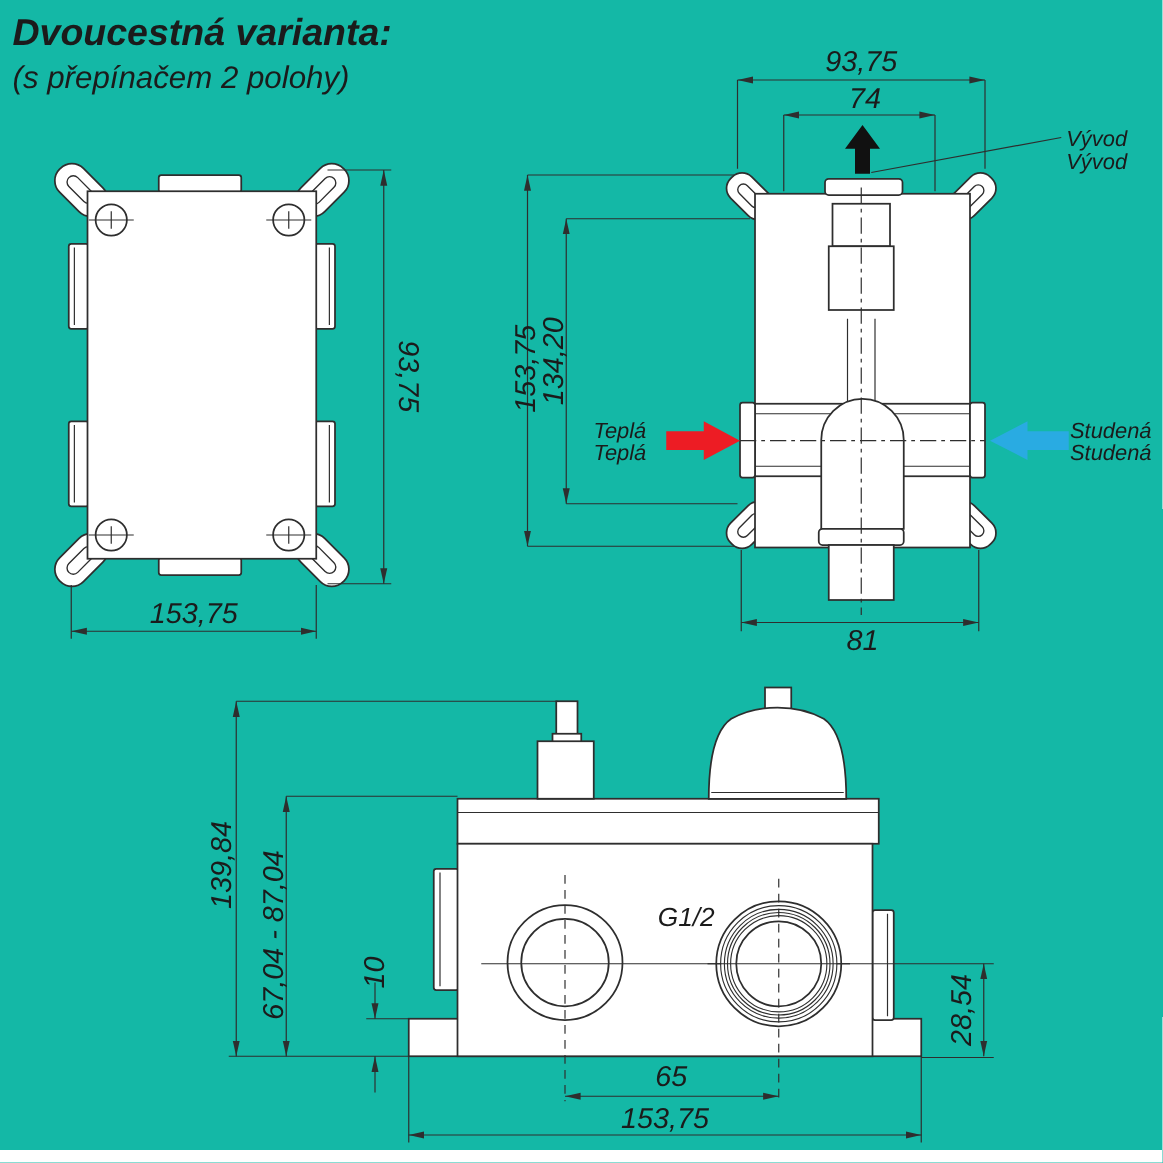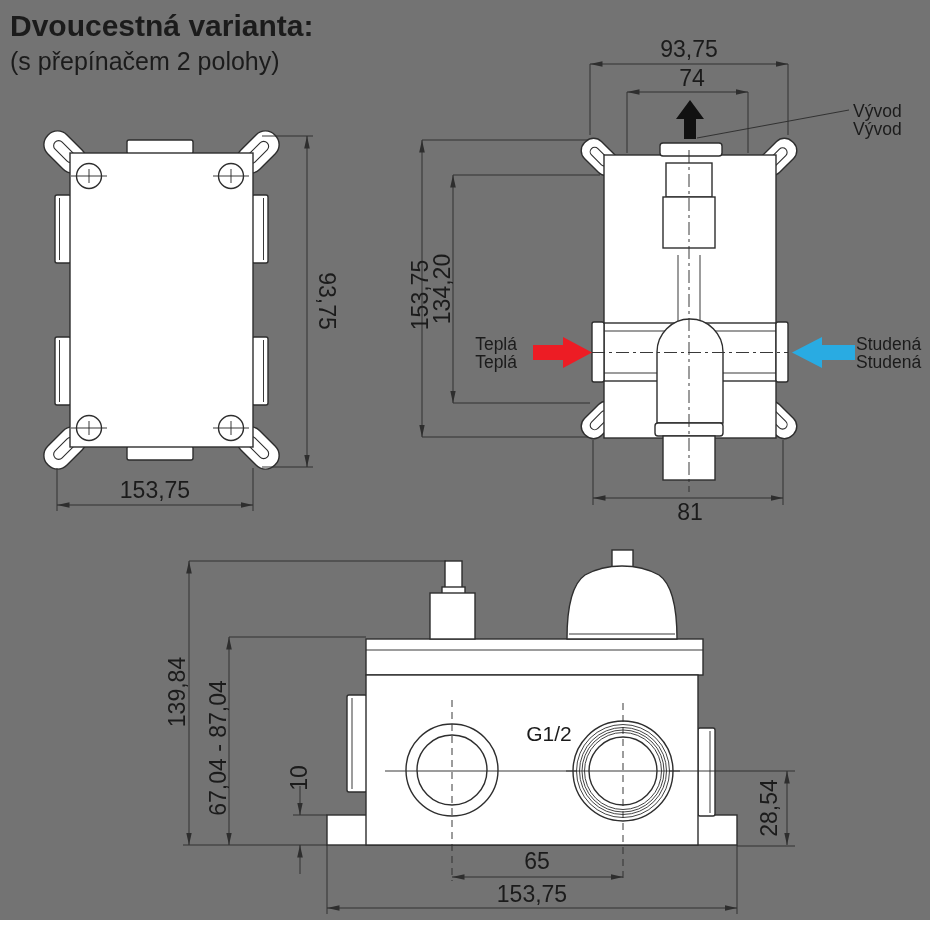--- a/index.html
+++ b/index.html
@@ -1,17 +1,17 @@
 <!DOCTYPE html>
 <html><head>
 <meta charset="utf-8">
 <style>
   html,body{margin:0;padding:0;background:#ffffff;}
-  .stage{position:relative;width:930px;height:920px;background:#737373;overflow:hidden;
-         font-family:"Liberation Sans", sans-serif;}
+  .stage{position:relative;width:930px;height:920px;background:#14b8a6;overflow:hidden;
+         font-family:"Liberation Sans", sans-serif;font-style:italic;}
   svg{position:absolute;left:0;top:0;}
   text{fill:#1b1b1b;font-family:"Liberation Sans", sans-serif;}
   .t-title{font-size:30px;font-weight:bold;}
   .t-sub{font-size:25px;}
   .t-dim{font-size:23px;}
   .t-lbl{font-size:17.5px;}
   .t-thread{font-size:21px;}
   .ol{fill:#ffffff;stroke:#2e2e2e;stroke-width:1.4;}
   .oln{fill:none;stroke:#2e2e2e;stroke-width:1.4;}
   .thin{fill:none;stroke:#2e2e2e;stroke-width:0.95;}

